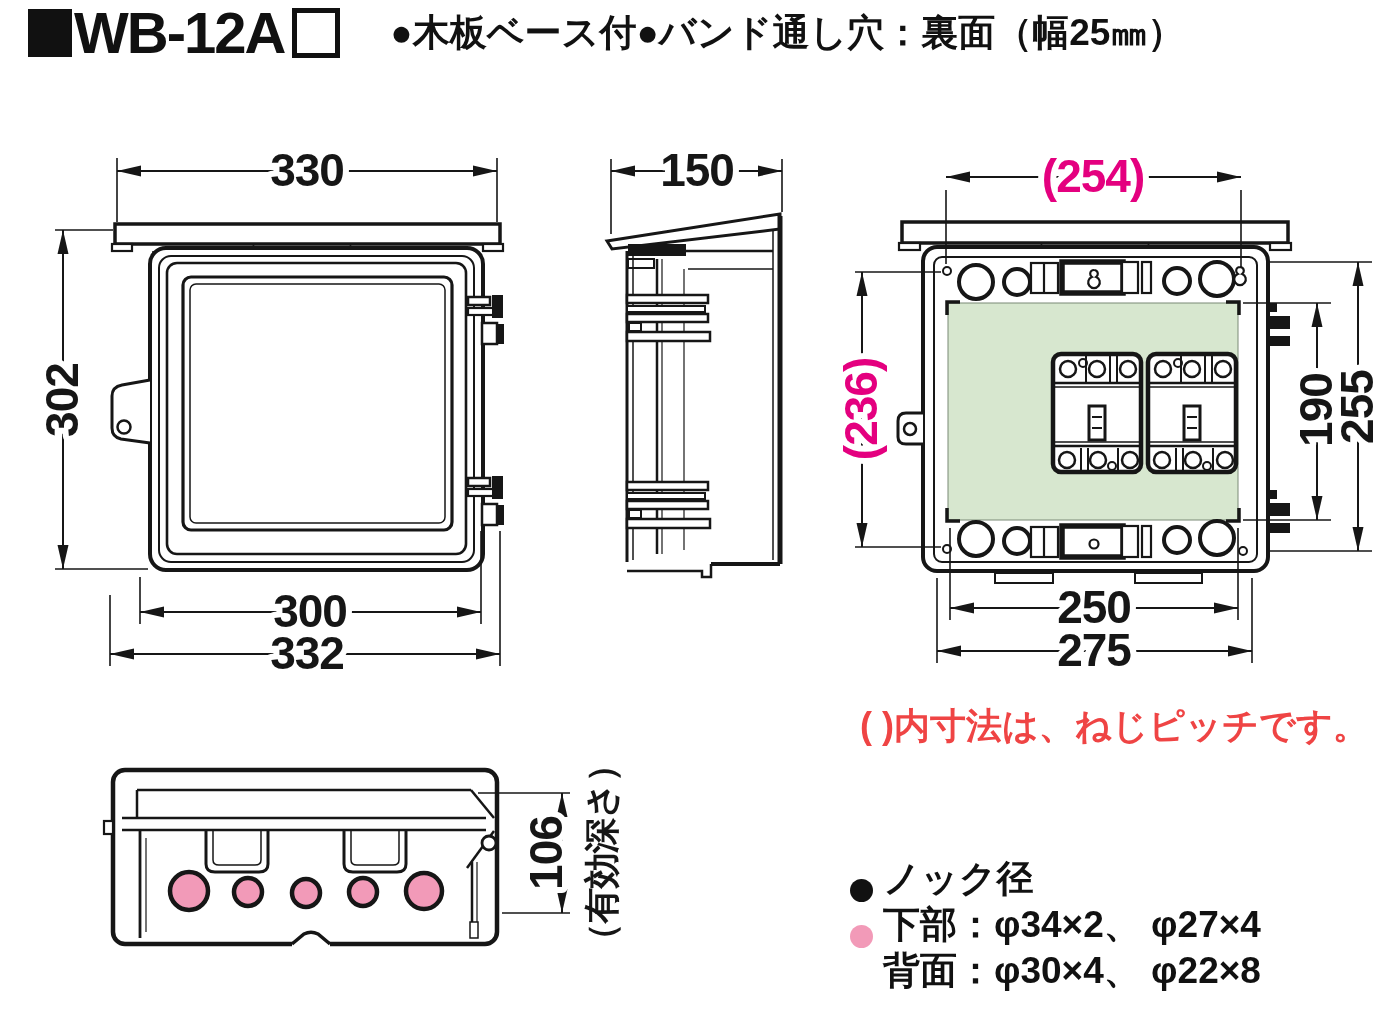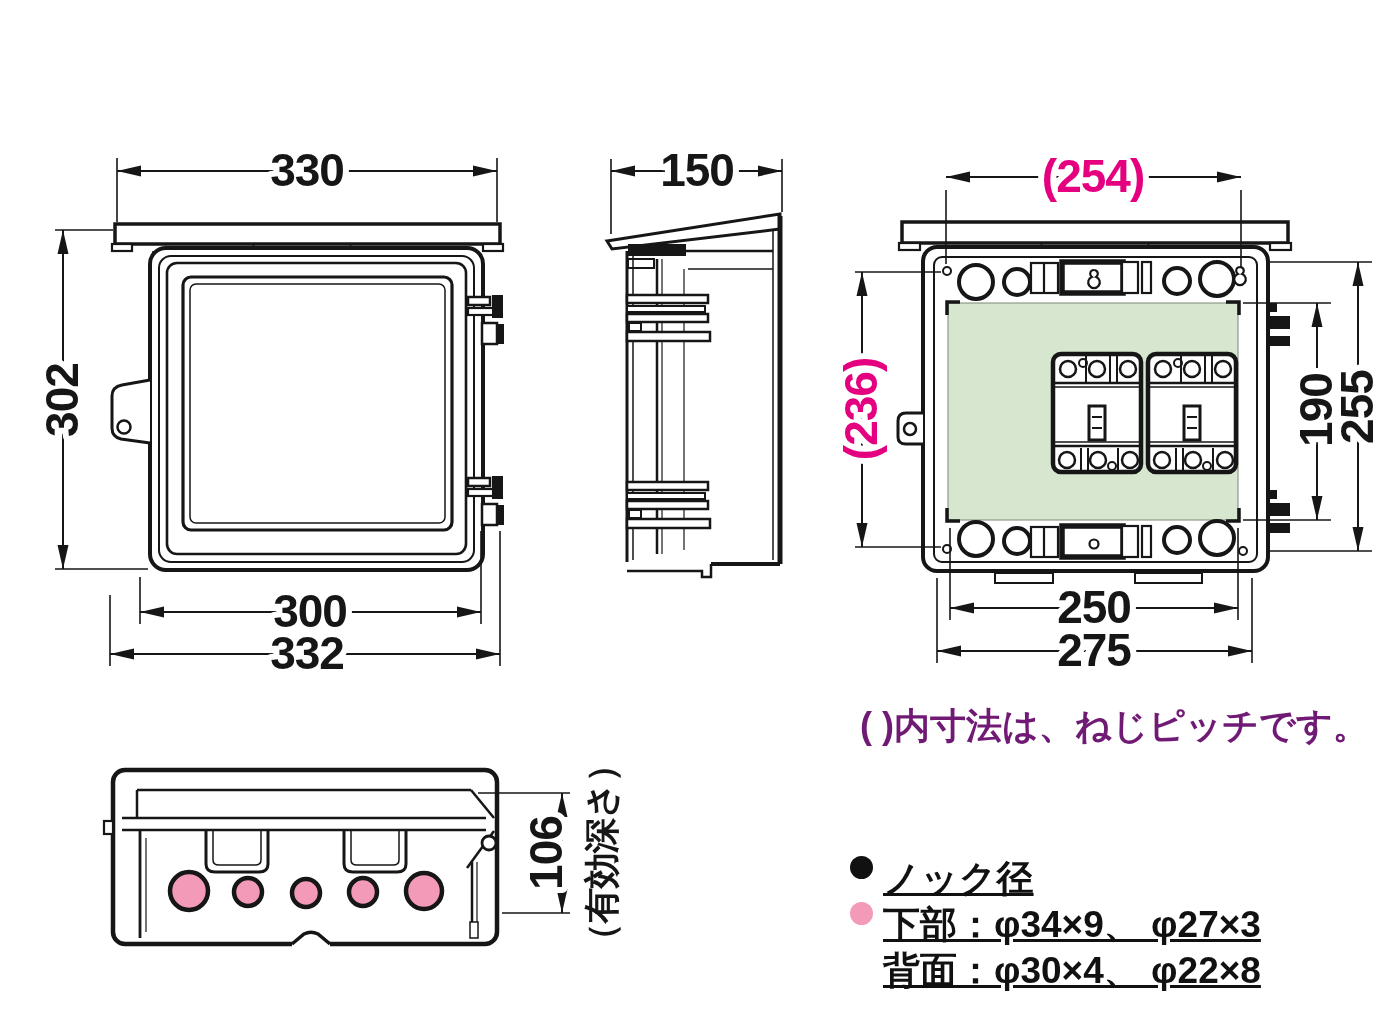--- a/index.html
+++ b/index.html
@@ -8,44 +8,50 @@
   #drawing{position:absolute;left:0;top:0;}
 
   
   .header{position:absolute;left:28px;top:6px;display:flex;align-items:center;}
   .sq-filled{width:44px;height:48px;background:#111;display:inline-block;}
   .model{font-size:58px;font-weight:700;letter-spacing:-2px;line-height:54px;margin-left:2px;}
   .sq-open{width:38px;height:40px;border:5px solid #111;display:inline-block;margin-left:8px;}
   .features{font-size:37px;font-weight:700;margin-left:50px;letter-spacing:0px;white-space:nowrap;}
 
   
-  .note{position:absolute;left:860px;top:702px;font-size:36px;font-weight:700;color:#701a75;white-space:nowrap;}
+  .note{position:absolute;left:860px;top:702px;font-size:36px;font-weight:700;color:#ef4444;white-space:nowrap;}
 
   
   .legend{position:absolute;left:850px;top:856px;font-size:37px;font-weight:700;line-height:46px;}
-  .legend-row{display:flex;align-items:flex-start;white-space:nowrap;text-decoration:underline;}
+  .legend-row{display:flex;align-items:flex-end;white-space:nowrap;}
   .bullet{width:23px;height:23px;border-radius:50%;display:inline-block;margin-right:10px;flex:0 0 auto;}
   .bullet.black{background:#111;}
   .bullet.pink{background:#f29ab8;}
   .bullet.spacer{background:transparent;}
 
   
   text.dnum{font-family:"Liberation Sans",sans-serif;font-weight:700;font-size:46px;
             letter-spacing:-1px;text-anchor:middle;paint-order:stroke;stroke:#fff;
             stroke-width:12px;stroke-linejoin:round;}
   text.ink{fill:#161616;}
   text.small{font-size:36px;}
   .ln{stroke:#161616;fill:none;}
   .fillw{fill:#fff;}
 </style>
 </head>
 <body>
 
 <div id="stage">
 
+  <div class="header">
+    <span class="sq-filled"></span>
+    <span class="model">WB-12A</span>
+    <span class="sq-open"></span>
+    <span class="features">●木板ベース付●バンド通し穴：裏面（幅25㎜）</span>
+  </div>
 
   <svg id="drawing" width="1394" height="1011" viewBox="0 0 1394 1011">
     <defs>
       <marker id="arw" markerUnits="userSpaceOnUse" markerWidth="28" markerHeight="16" viewBox="-28 -8 28 16" refX="0" refY="0" orient="auto-start-reverse">
         <path d="M0,0 L-24,-5.5 L-24,5.5 Z" fill="#161616"></path>
       </marker>
     </defs>
 
     <g>
 
@@ -299,21 +305,21 @@
 
   <div class="note">( )内寸法は、ねじピッチです。</div>
 
   <div class="legend">
     <div class="legend-row">
       <span class="bullet black"></span>
       <span>ノック径</span>
     </div>
     <div class="legend-row">
       <span class="bullet pink"></span>
-      <span>下部：φ34×9、 φ27×3</span>
+      <span>下部：φ34×2、 φ27×4</span>
     </div>
     <div class="legend-row">
       <span class="bullet spacer"></span>
       <span>背面：φ30×4、 φ22×8</span>
     </div>
   </div>
 
 </div>
 
 </body></html>

